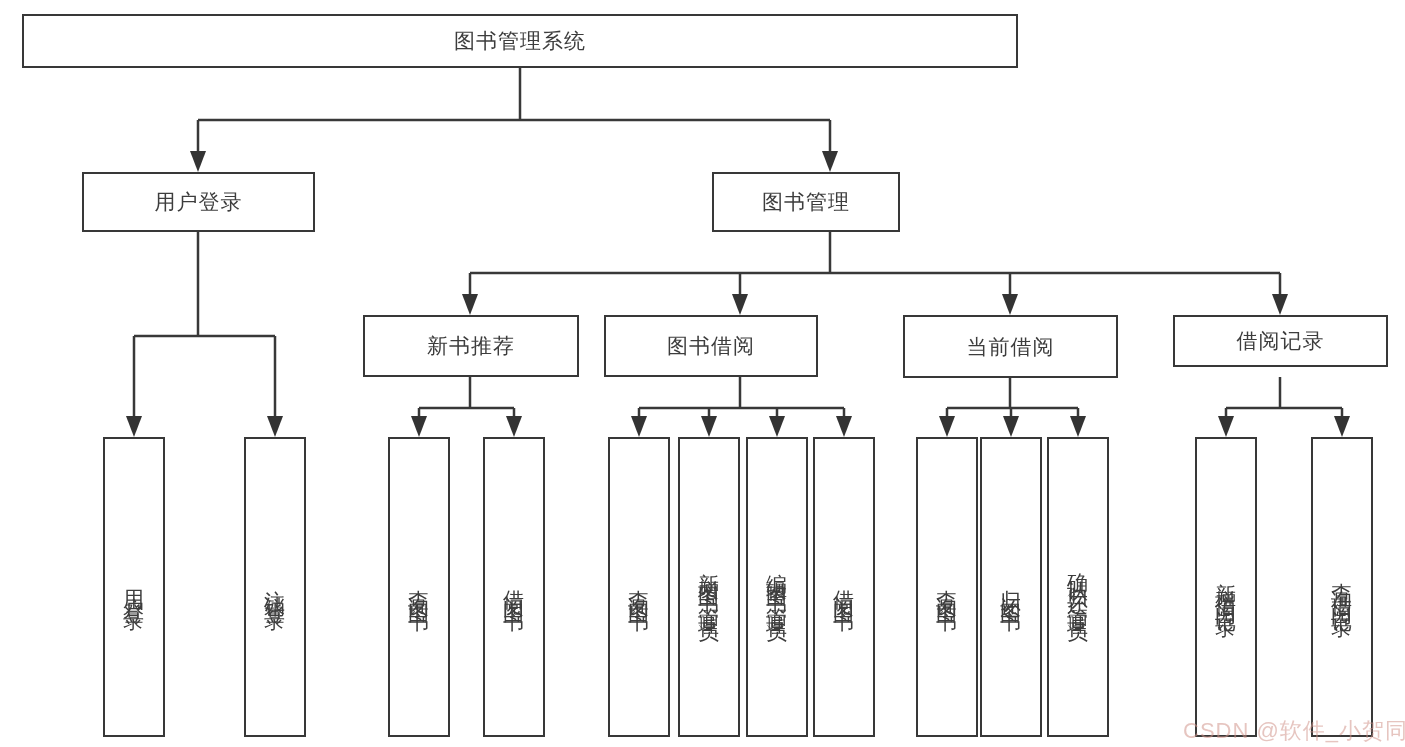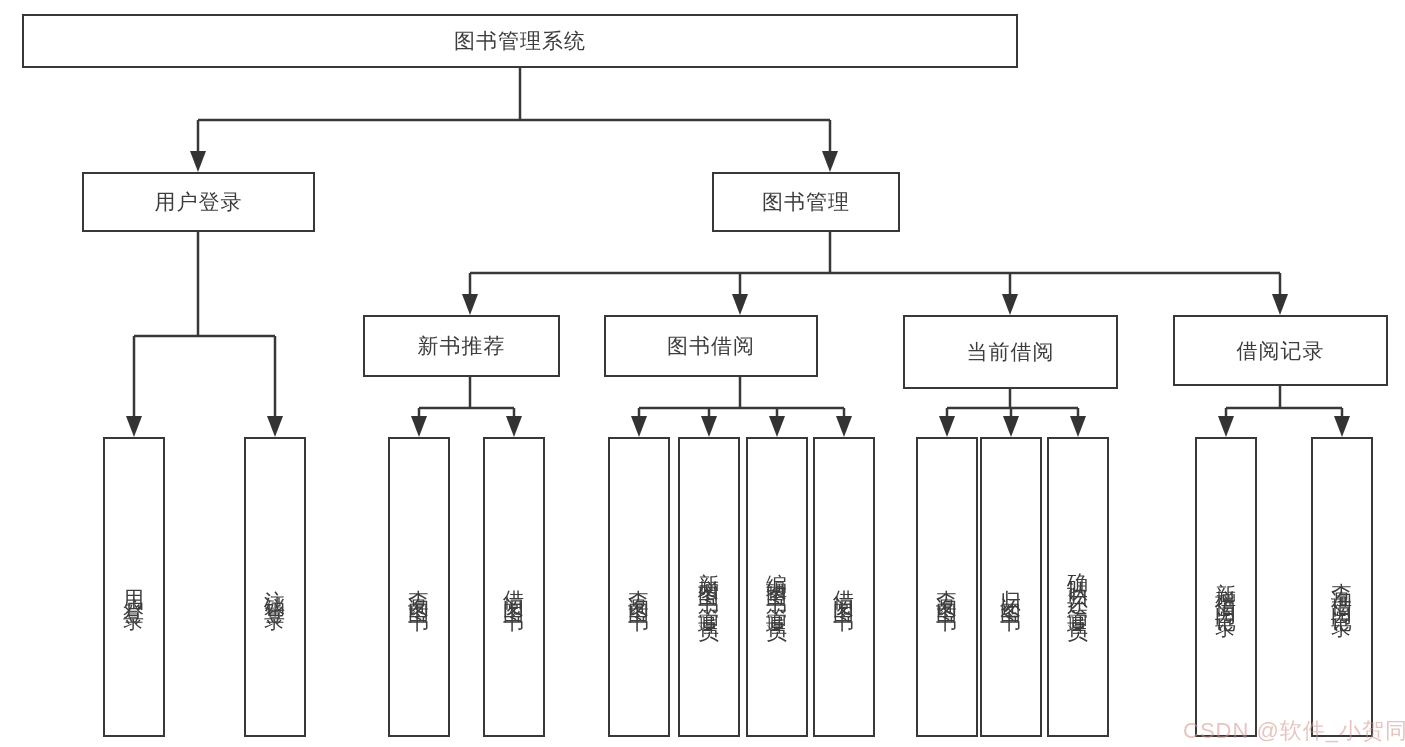--- a/index.html
+++ b/index.html
@@ -86,30 +86,30 @@
     <span class="hlabel">图书管理系统</span>
   </div>
 
   <div class="box" style="left:82px;top:172px;width:233px;height:60px">
     <span class="hlabel">用户登录</span>
   </div>
   <div class="box" style="left:712px;top:172px;width:188px;height:60px">
     <span class="hlabel">图书管理</span>
   </div>
 
-  <div class="box" style="left:363px;top:315px;width:197px;height:62px">
+  <div class="box" style="left:363px;top:315px;width:216px;height:62px">
     <span class="hlabel">新书推荐</span>
   </div>
   <div class="box" style="left:604px;top:315px;width:214px;height:62px">
     <span class="hlabel">图书借阅</span>
   </div>
-  <div class="box" style="left:903px;top:315px;width:215px;height:74px">
+  <div class="box" style="left:903px;top:315px;width:215px;height:63px">
     <span class="hlabel">当前借阅</span>
   </div>
-  <div class="box" style="left:1173px;top:315px;width:215px;height:71px">
+  <div class="box" style="left:1173px;top:315px;width:215px;height:52px">
     <span class="hlabel">借阅记录</span>
   </div>
 
   <div class="box vbox" style="left:103px">
     <span class="vlabel">用户登录</span>
   </div>
   <div class="box vbox" style="left:244px">
     <span class="vlabel">注销登录</span>
   </div>
 

